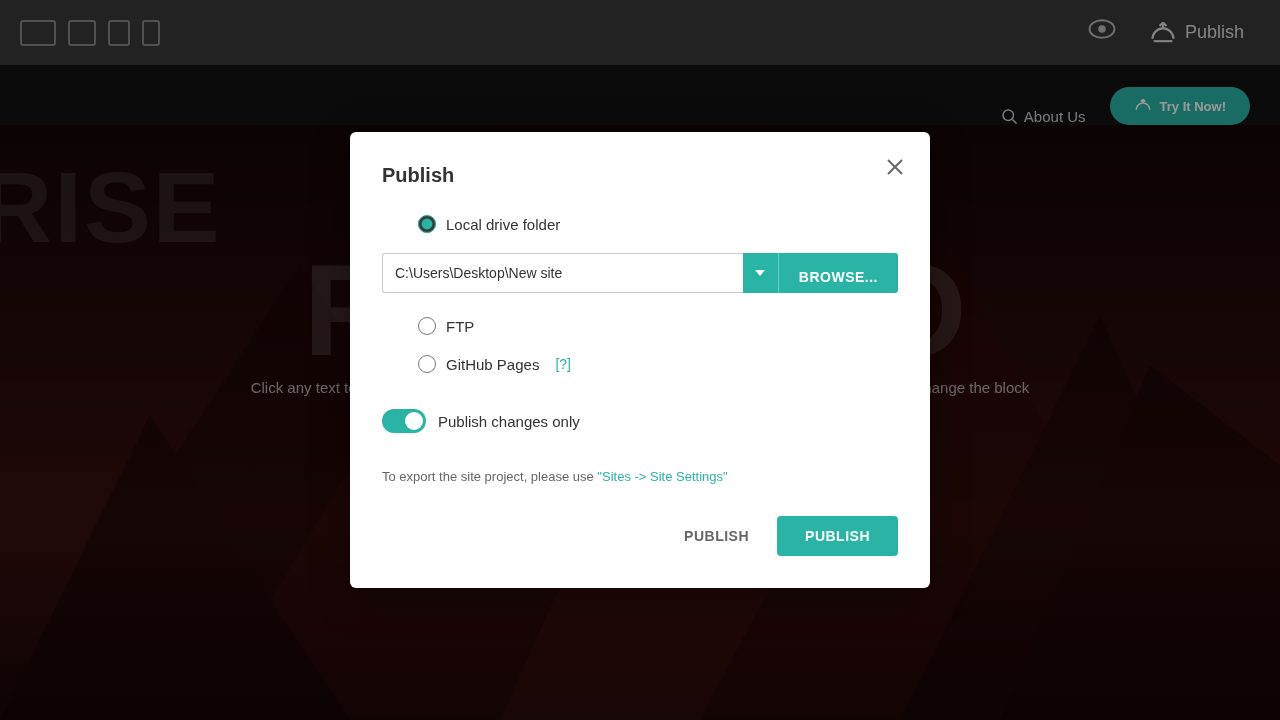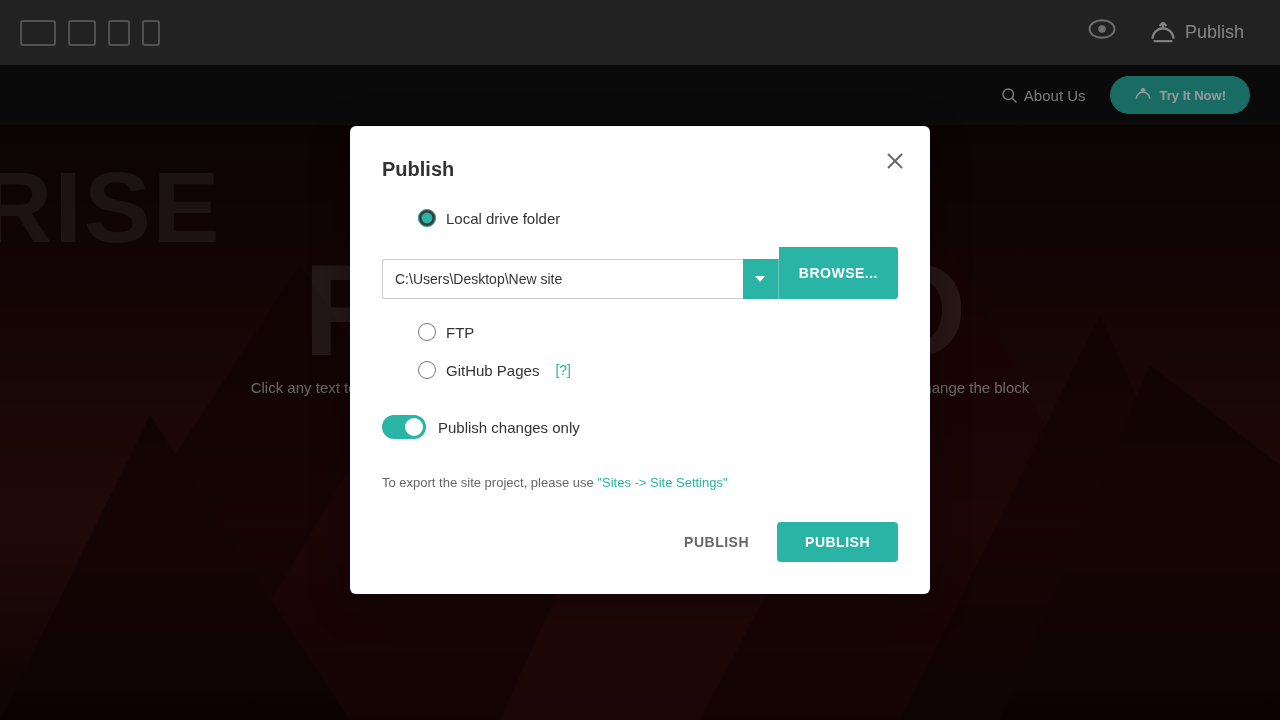--- a/index.html
+++ b/index.html
@@ -73,21 +73,21 @@
 
     
     .navbar {
       position: absolute;
       top: 65px;
       left: 0;
       right: 0;
       height: 60px;
       background: rgba(20, 20, 20, 0.85);
       display: flex;
-      align-items: center;
+      align-items: flex-end;
       justify-content: flex-end;
       padding: 0 30px;
       gap: 24px;
       z-index: 1;
     }
     .nav-search {
       display: flex;
       align-items: center;
       gap: 6px;
       color: #ccc;
@@ -248,21 +248,21 @@
       border: none;
       cursor: pointer;
       display: flex;
       align-items: center;
       justify-content: center;
       color: white;
       font-size: 12px;
       border-right: 1px solid rgba(255,255,255,0.3);
     }
     .browse-btn {
-      height: 52px;
+      height: 40px;
       background: #2ab4a5;
       border: none;
       color: white;
       font-weight: 700;
       font-size: 14px;
       padding: 16px 20px;
       cursor: pointer;
       border-radius: 0 3px 3px 0;
       letter-spacing: 0.5px;
     }

